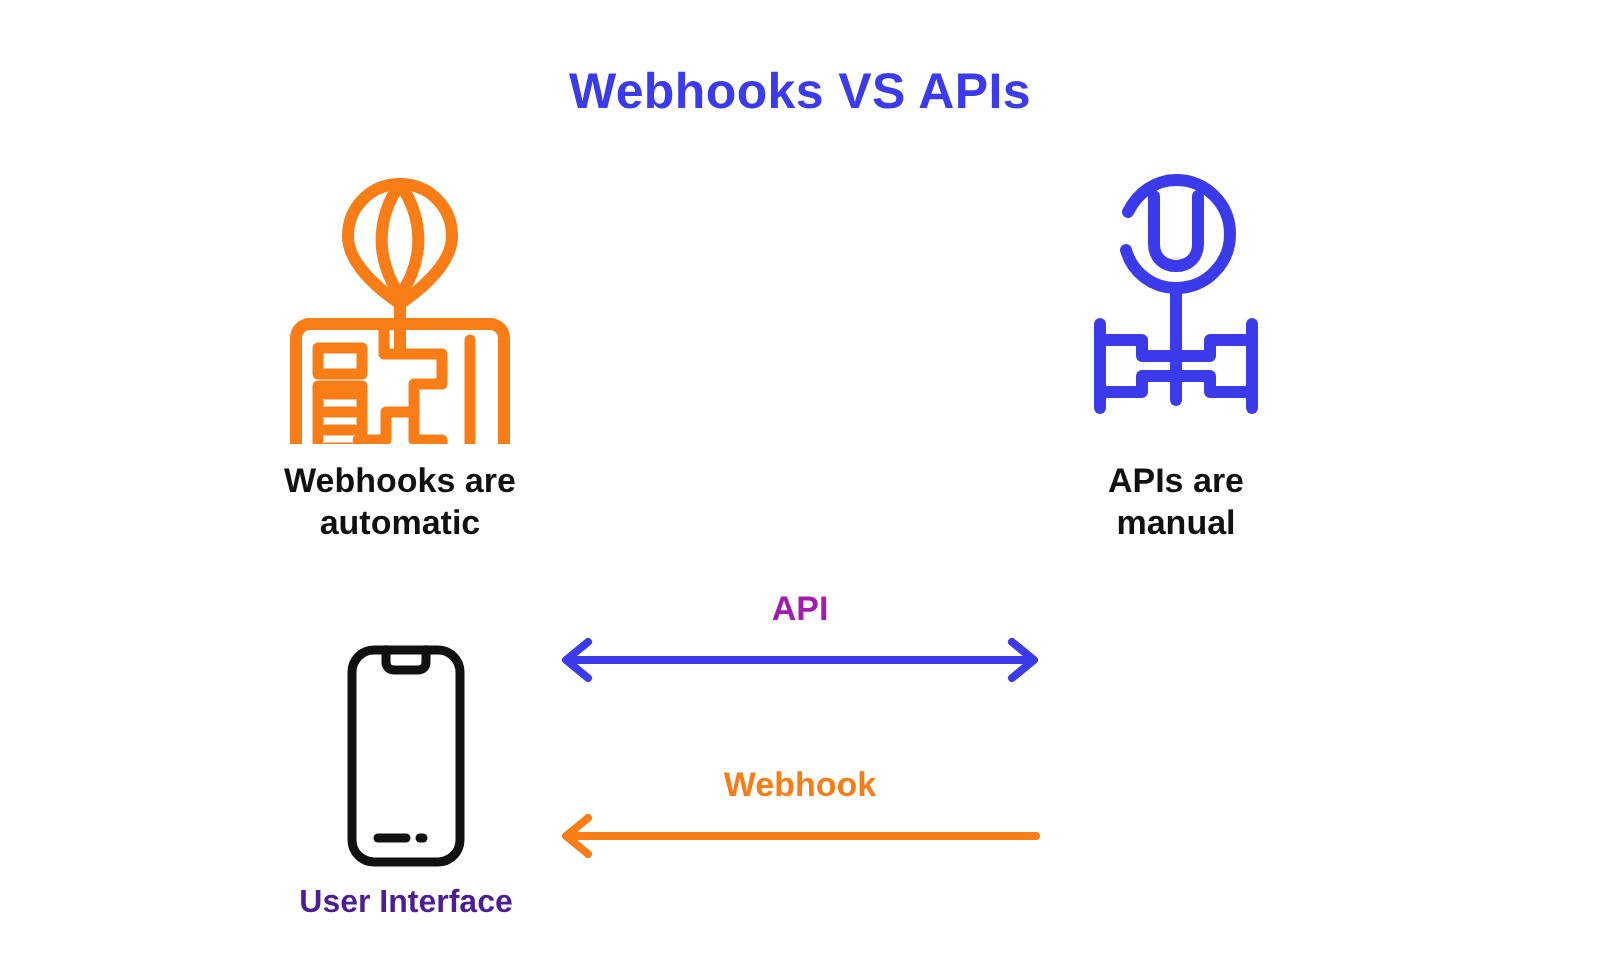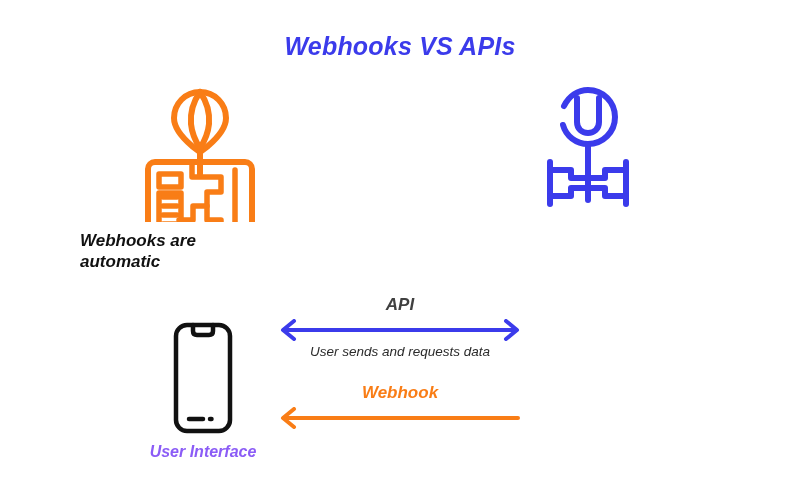--- a/index.html
+++ b/index.html
@@ -11,40 +11,40 @@
     height: 480px;
     background: #ffffff;
     font-family: "Liberation Sans", sans-serif;
     overflow: hidden;
     position: relative;
   }
   #infographic {
     position: relative;
     width: 800px;
     height: 340px;
-    font-style: italic;
   }
 
   
   .title {
     position: absolute;
     top: 32px;
     left: 0;
     width: 800px;
     text-align: center;
     font-size: 25px;
     font-weight: bold;
     letter-spacing: 0.2px;
     color: #3b3beb;
   }
 
   
   .icon-block {
     position: absolute;
     width: 240px;
+    text-align: center;
   }
   .icon-block.left  { left: 80px;  top: 82px; }
   .icon-block.right { left: 468px; top: 82px; }
 
   .icon-art {
     height: 140px;
     display: flex;
     align-items: center;
     justify-content: center;
   }
@@ -69,40 +69,40 @@
   .node-art {
     height: 122px;
     display: flex;
     align-items: flex-end;
     justify-content: center;
   }
   .node-caption {
     margin-top: 9px;
     font-size: 16px;
     font-weight: bold;
-    color: #8b5cf6;
+    color: #4c1d95;
   }
 
   
   .flow {
     position: absolute;
     left: 270px;
     width: 260px;
     text-align: center;
   }
   .flow.api     { top: 296px; }
   .flow.webhook { top: 384px; }
 
   .flow-label {
     font-size: 17px;
     font-weight: bold;
     line-height: 1;
     margin-bottom: 6px;
   }
-  .flow-label.api-color     { color: #404040; }
+  .flow-label.api-color     { color: #a21caf; }
   .flow-label.webhook-color { color: #f97d16; }
 
   .flow-arrow {
     height: 22px;
     display: block;
   }
 
   .flow-sub {
     margin-top: 3px;
     font-size: 13.5px;
@@ -154,20 +154,22 @@
 
         <path d="M93 80 L93 122"></path>
 
         <path d="M17 88 L38 88 L38 96 L55 96"></path>
         <path d="M93 88 L72 88 L72 96 L55 96"></path>
 
         <path d="M17 114 L38 114 L38 106 L55 106"></path>
         <path d="M93 114 L72 114 L72 106 L55 106"></path>
       </svg>
     </div>
+    <div class="icon-caption">APIs are
+manual</div>
   </div>
 
   <div class="node ui">
     <div class="node-art">
       <svg width="62" height="112" viewBox="0 0 62 112" fill="none" stroke="#111111" stroke-width="4.5" stroke-linecap="round" stroke-linejoin="round">
         <rect x="4" y="3" width="54" height="106" rx="11"></rect>
         <path d="M21 3 L21 9 C21 11.5 22.5 13 25 13 L37 13 C39.5 13 41 11.5 41 9 L41 3"></path>
         <path d="M17 97 h14" stroke-width="4.5"></path>
         <path d="M38 97 h1.5" stroke-width="4.5"></path>
       </svg>
@@ -178,21 +180,20 @@
 
   <div class="flow api">
     <div class="flow-label api-color">API</div>
     <svg class="flow-arrow" width="260" height="22" viewBox="0 0 260 22">
       <g stroke="#3b3beb" stroke-width="4" fill="none" stroke-linecap="round" stroke-linejoin="round">
         <path d="M14 11 L246 11"></path>
         <path d="M24 2 L13 11 L24 20"></path>
         <path d="M236 2 L247 11 L236 20"></path>
       </g>
     </svg>
-    <div class="flow-sub">User sends and requests data</div>
   </div>
 
   <div class="flow webhook">
     <div class="flow-label webhook-color">Webhook</div>
     <svg class="flow-arrow" width="260" height="22" viewBox="0 0 260 22">
       <g stroke="#f97d16" stroke-width="4" fill="none" stroke-linecap="round" stroke-linejoin="round">
         <path d="M14 11 L248 11"></path>
         <path d="M24 2 L13 11 L24 20"></path>
       </g>
     </svg>

